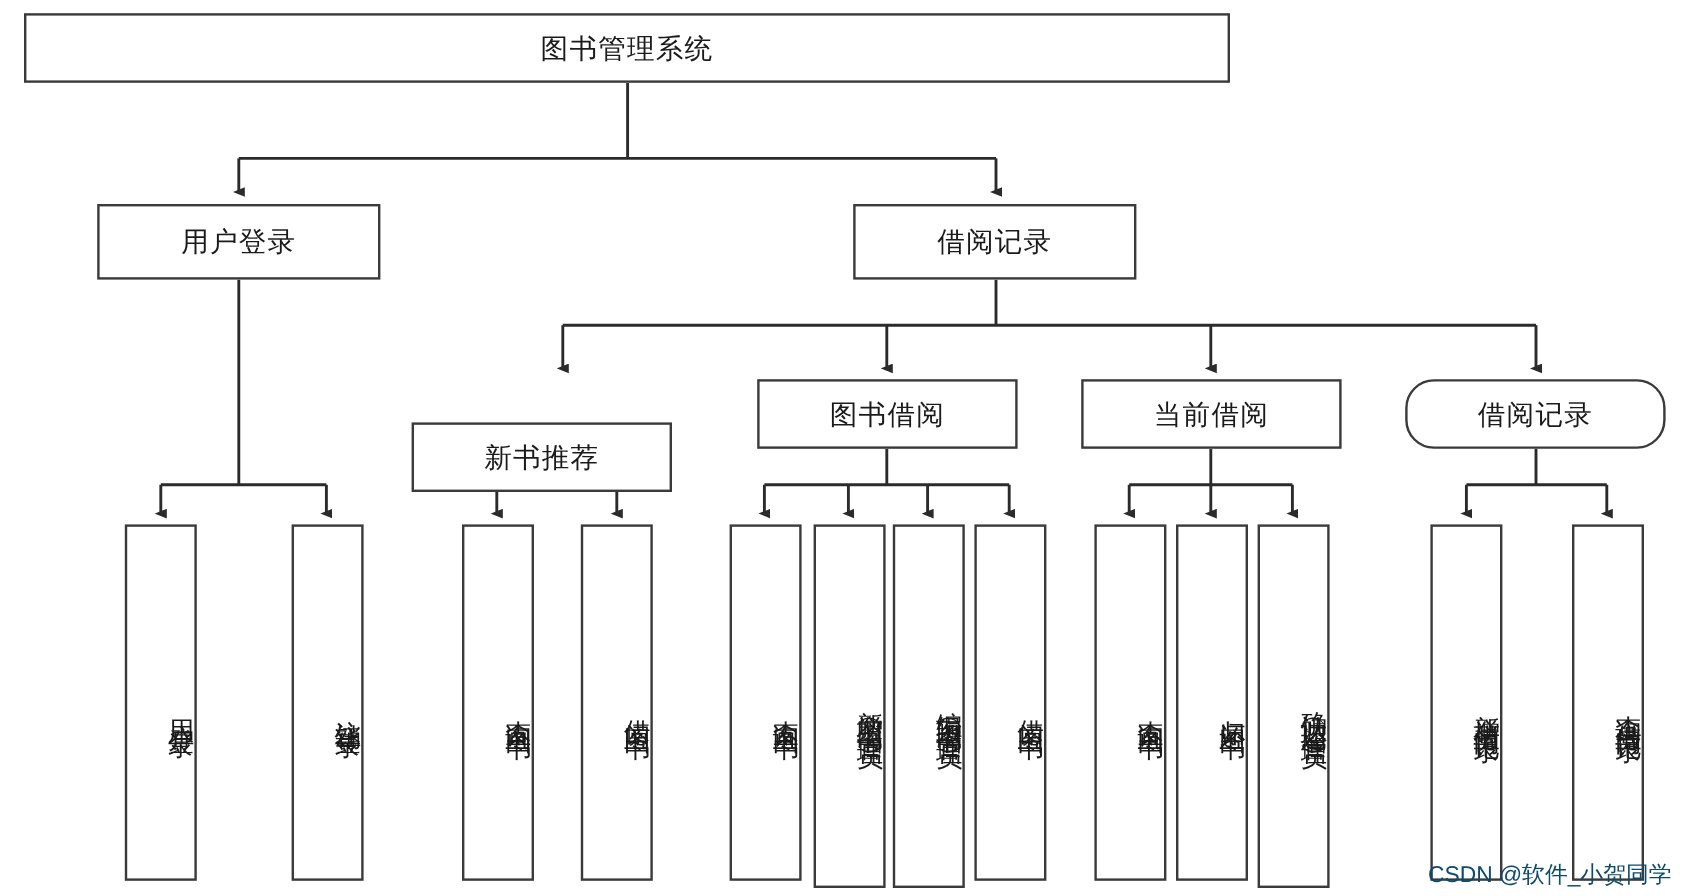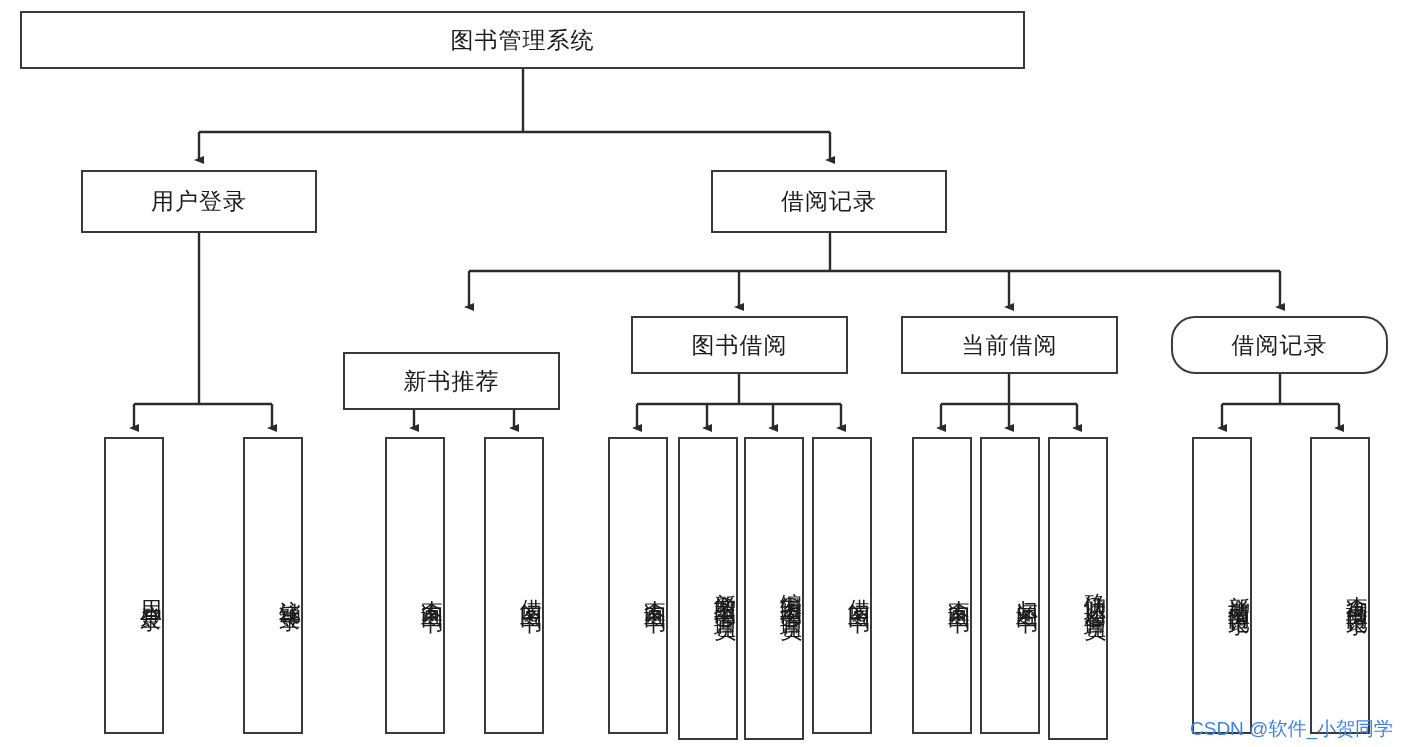--- a/index.html
+++ b/index.html
@@ -50,21 +50,21 @@
     font-size: 22px;
     letter-spacing: 4px;
     line-height: 1;
     padding-top: 8px;
     align-items: flex-start;
     justify-content: center;
   }
   .watermark {
     position: absolute;
     font-size: 19px;
-    color: #3b82f6;
+    color: #0c4a6e;
     white-space: nowrap;
     letter-spacing: 0px;
   }
 </style>
 </head>
 <body>
 
 <div id="canvas">
 
   <svg id="edges" viewBox="0 0 1405 747">

